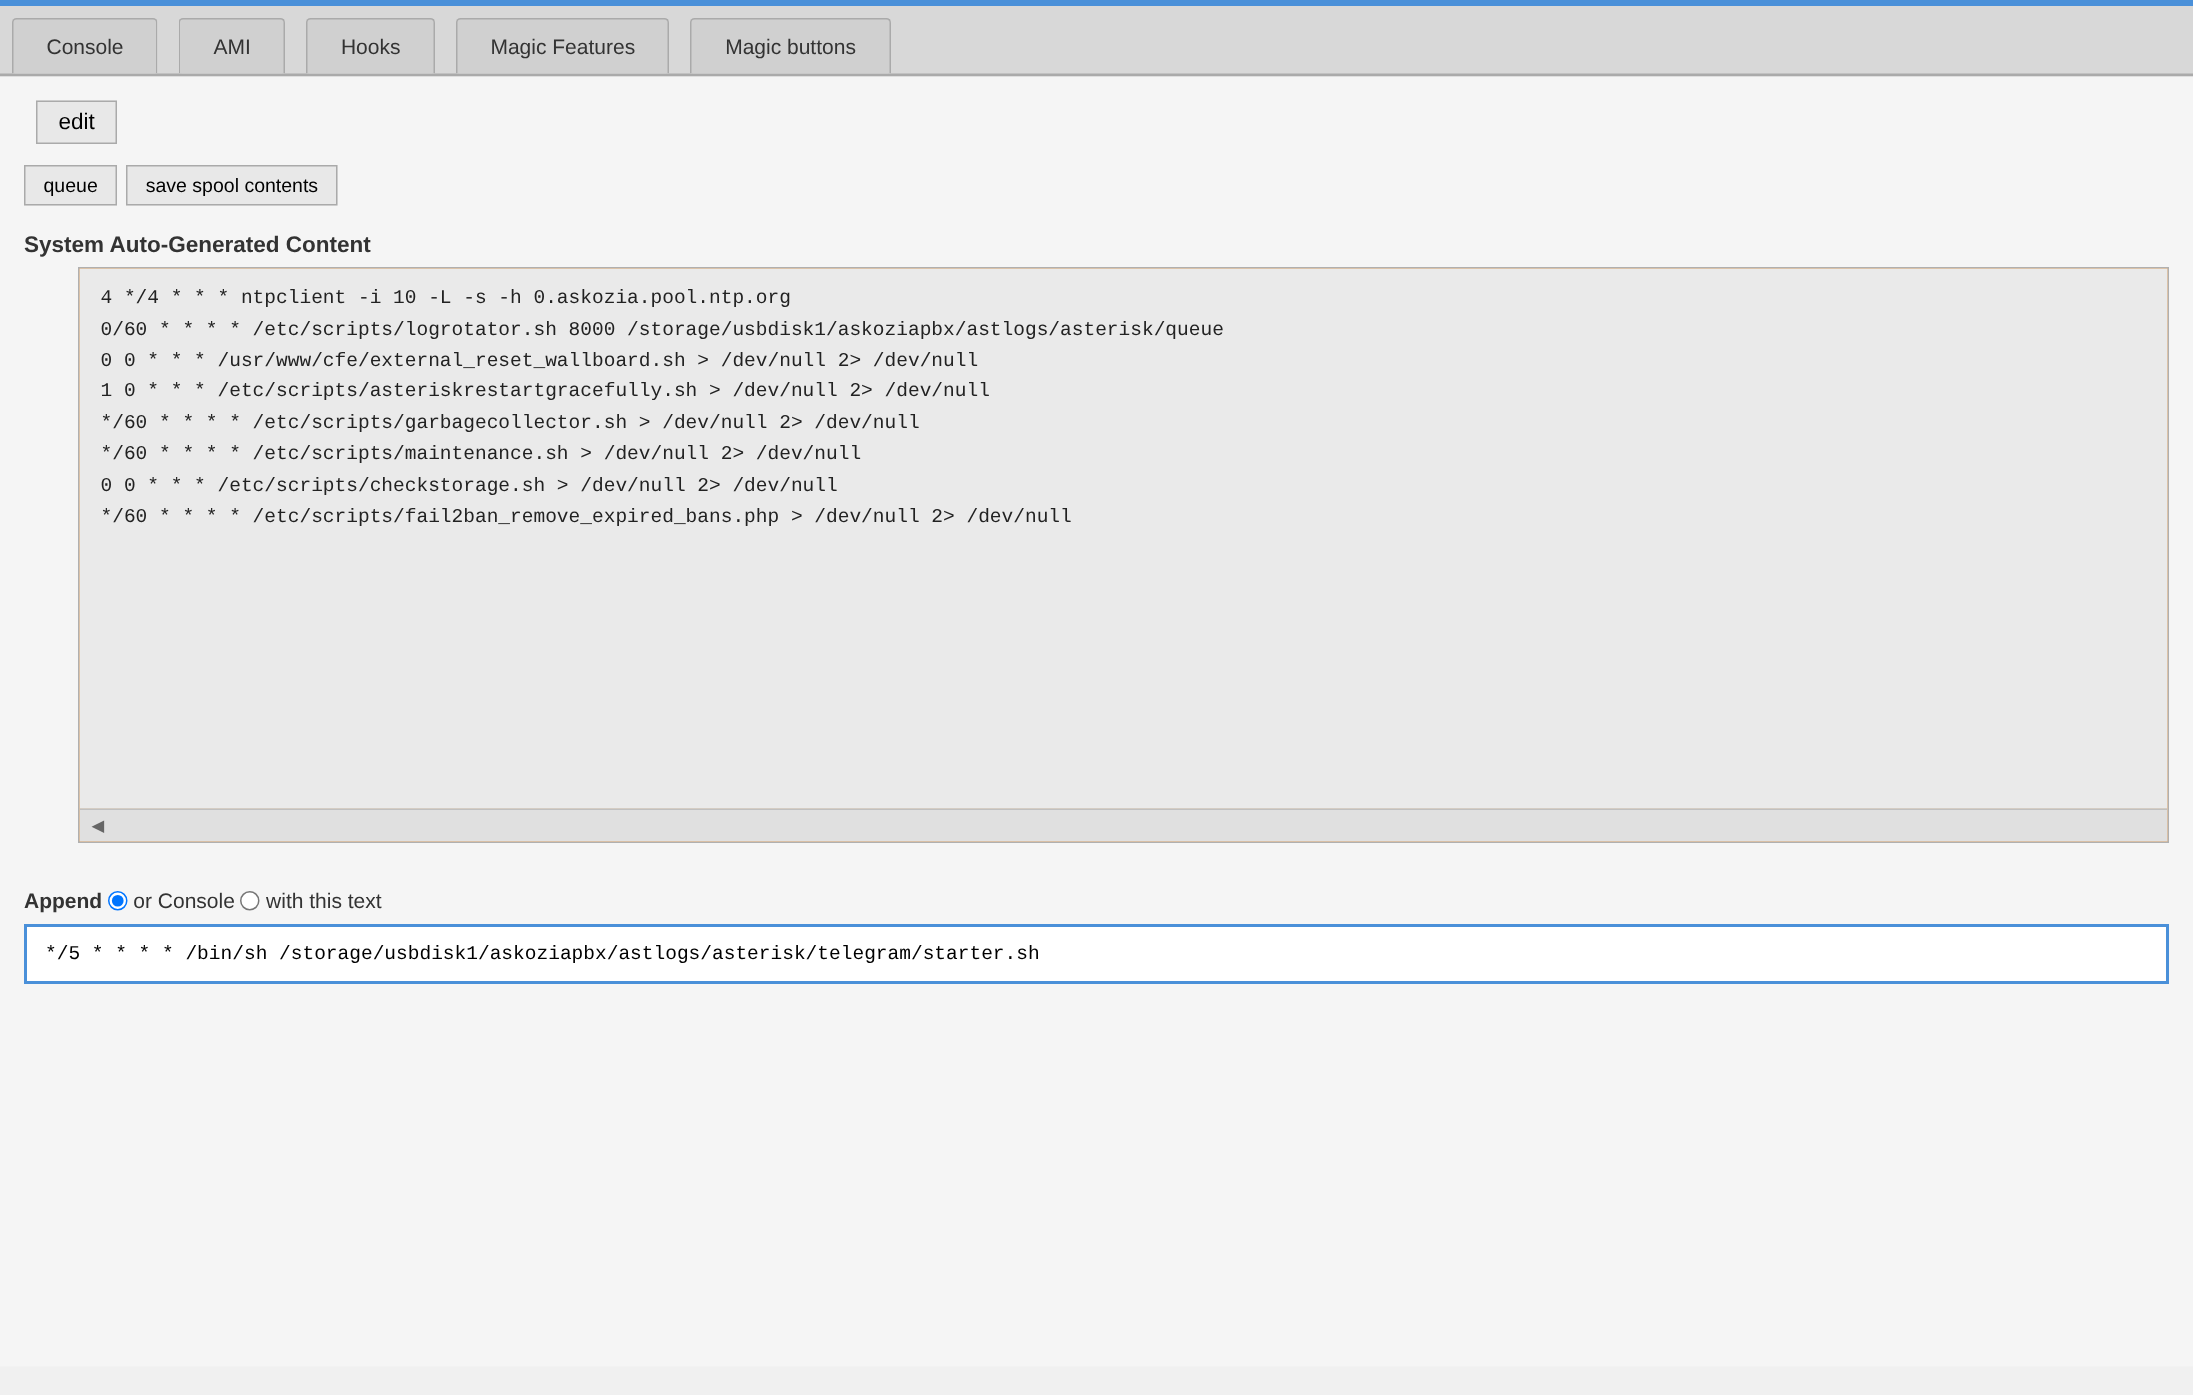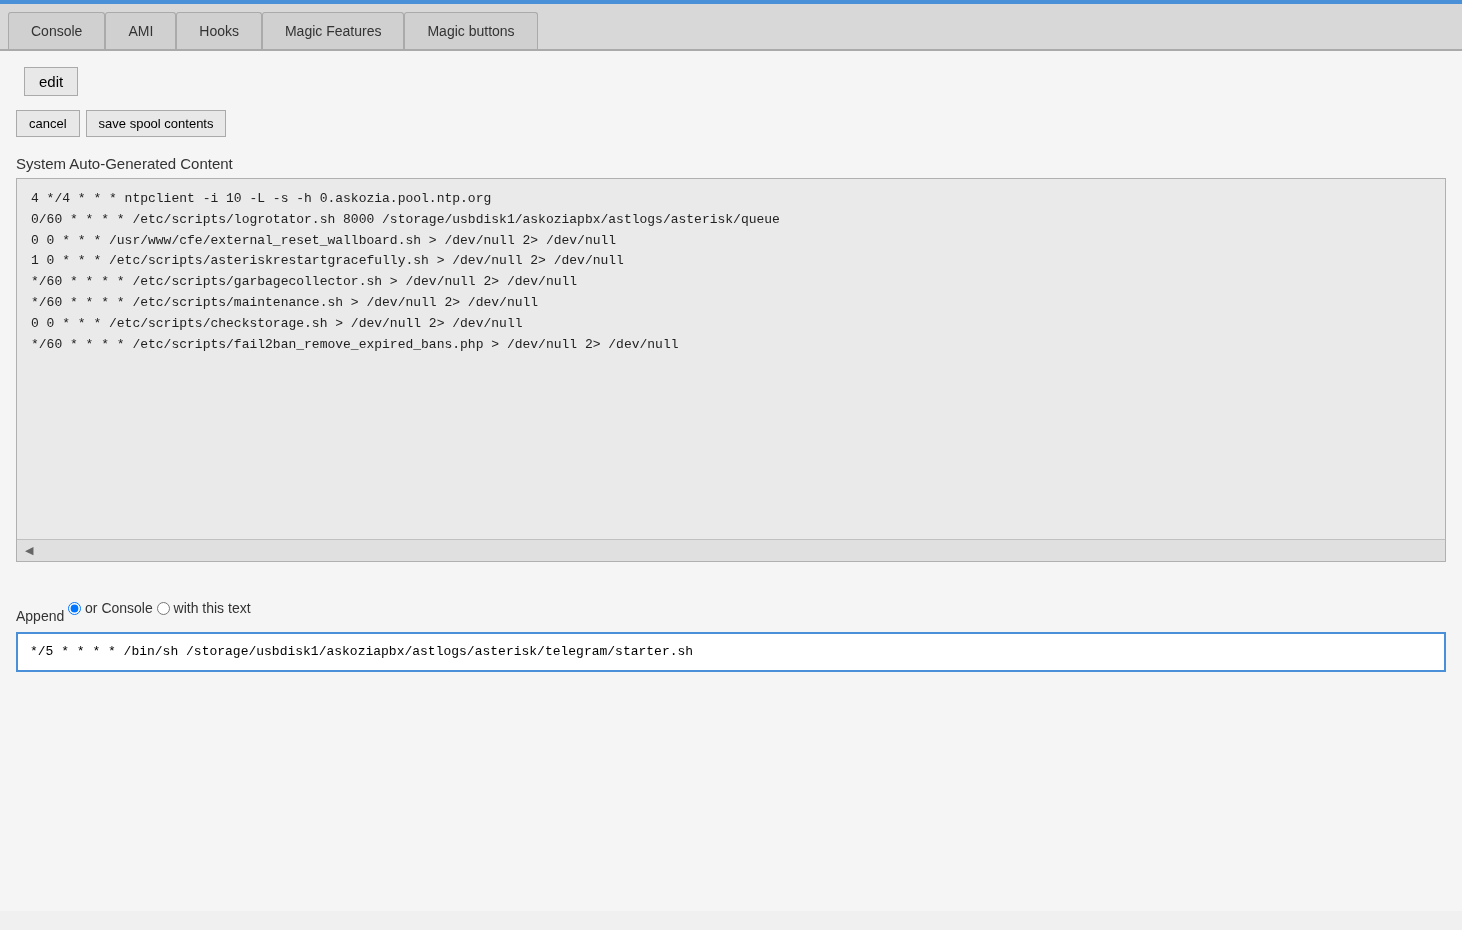--- a/index.html
+++ b/index.html
@@ -22,21 +22,21 @@
       align-items: flex-end;
       background: #d8d8d8;
       padding: 8px 0 0 8px;
       border-bottom: 2px solid #aaa;
     }
     .tab {
       padding: 10px 22px;
       background: #d0d0d0;
       border: 1px solid #aaa;
       border-bottom: none;
-      margin-right: 0;
+      margin-right: 14px;
       cursor: pointer;
       font-size: 14px;
       color: #333;
       border-radius: 3px 3px 0 0;
     }
     .tab.active {
       background: #f5f5f5;
       border-bottom: 2px solid #f5f5f5;
       font-weight: normal;
       z-index: 1;
@@ -74,29 +74,30 @@
       margin-bottom: 18px;
     }
     .action-btn {
       padding: 5px 12px;
       background: #e8e8e8;
       border: 1px solid #aaa;
       cursor: pointer;
       font-size: 13px;
     }
     .section-label {
-      font-weight: normal;
+      font-weight: bold;
       font-size: 15px;
       margin-bottom: 6px;
     }
     .code-area-container {
       border: 1px solid #b0b0b0;
       background: #fdba74;
       margin-bottom: 30px;
       overflow: hidden;
+      margin-left: 36px;
     }
     .code-display {
       font-family: 'Courier New', Courier, monospace;
       font-size: 13px;
       line-height: 1.6;
       padding: 10px 14px;
       white-space: pre;
       overflow-x: auto;
       min-height: 360px;
       background: #eaeaea;
@@ -117,22 +118,21 @@
     .append-section {
       margin-top: 10px;
     }
     .append-label-row {
       display: flex;
       align-items: center;
       margin-bottom: 8px;
       font-size: 14px;
     }
     .append-label-row strong {
-      font-weight: normal;
-      margin-top: 16px;
+      font-weight: bold;
     }
     .text-input-area {
       width: 100%;
       font-family: 'Courier New', Courier, monospace;
       font-size: 13px;
       padding: 8px 12px;
       border: 2px solid #4a90d9;
       background: #fff;
       min-height: 40px;
       line-height: 1.5;
@@ -151,21 +151,21 @@
   <div class="tab">Magic buttons</div>
 </div>
 
 <div class="main-content">
 
   <div class="file-selector-row">
     <button class="edit-btn">edit</button>
   </div>
 
   <div class="action-buttons">
-    <button class="action-btn">cancel</button>
+    <button class="action-btn">queue</button>
     <button class="action-btn">save spool contents</button>
   </div>
 
   <div class="section-label">System Auto-Generated Content</div>
 
   <div class="code-area-container">
     <div class="code-display" id="code-display">4 */4 * * * ntpclient -i 10 -L -s -h 0.askozia.pool.ntp.org
 0/60 * * * * /etc/scripts/logrotator.sh 8000 /storage/usbdisk1/askoziapbx/astlogs/asterisk/queue
 0 0 * * * /usr/www/cfe/external_reset_wallboard.sh &gt; /dev/null 2&gt; /dev/null
 1 0 * * * /etc/scripts/asteriskrestartgracefully.sh &gt; /dev/null 2&gt; /dev/null

